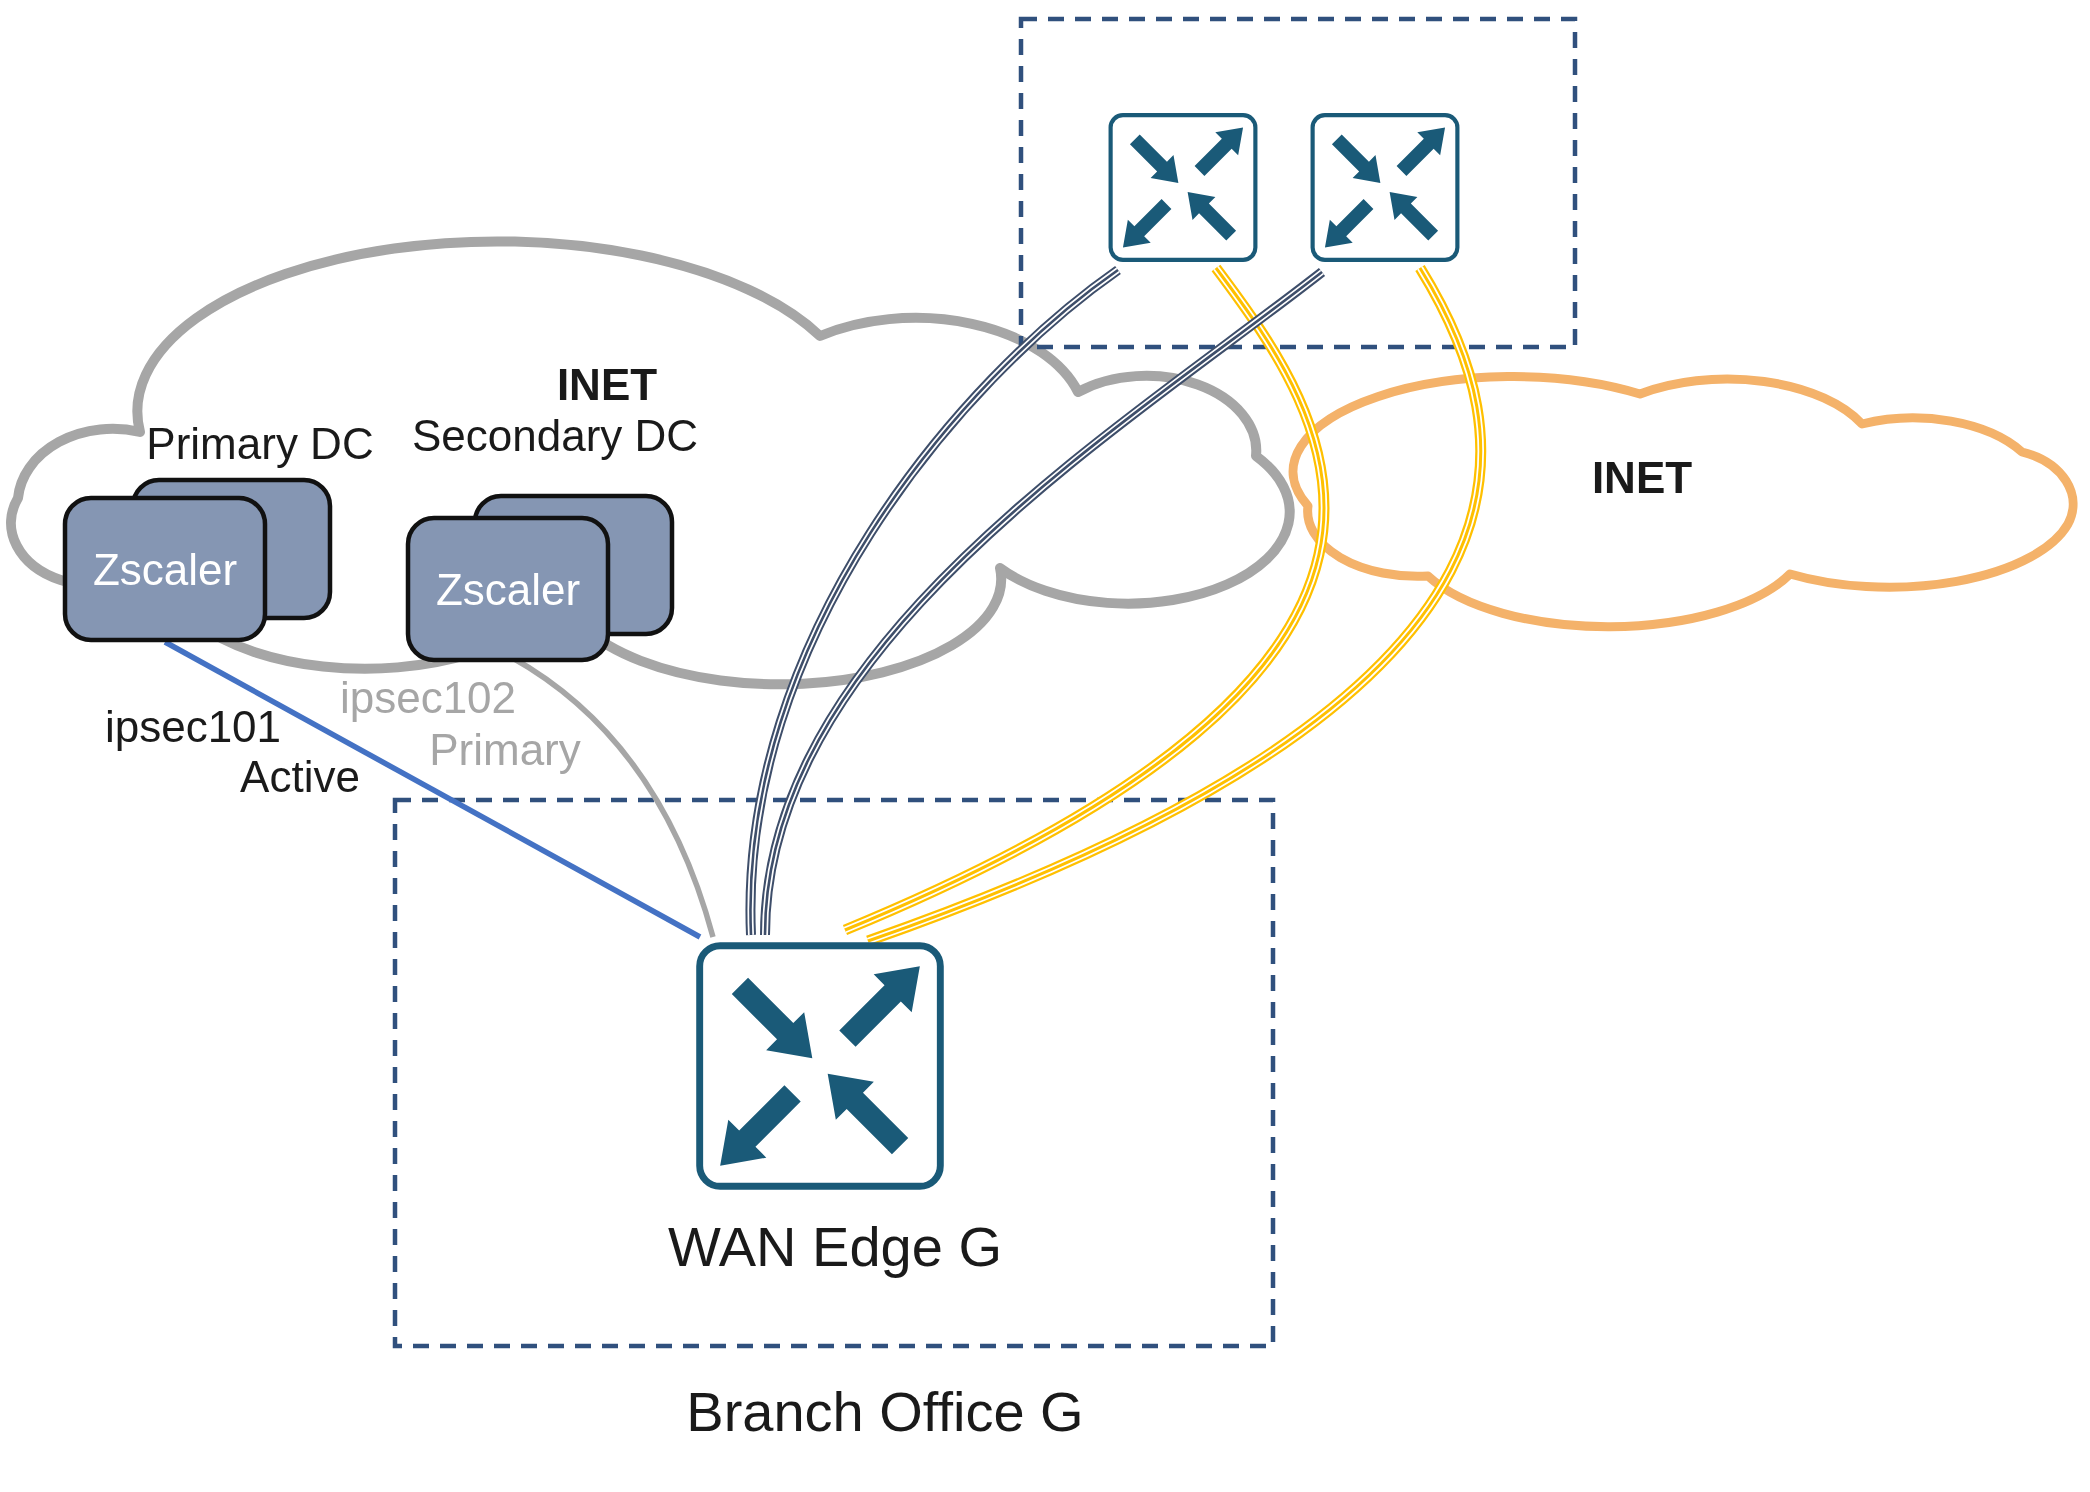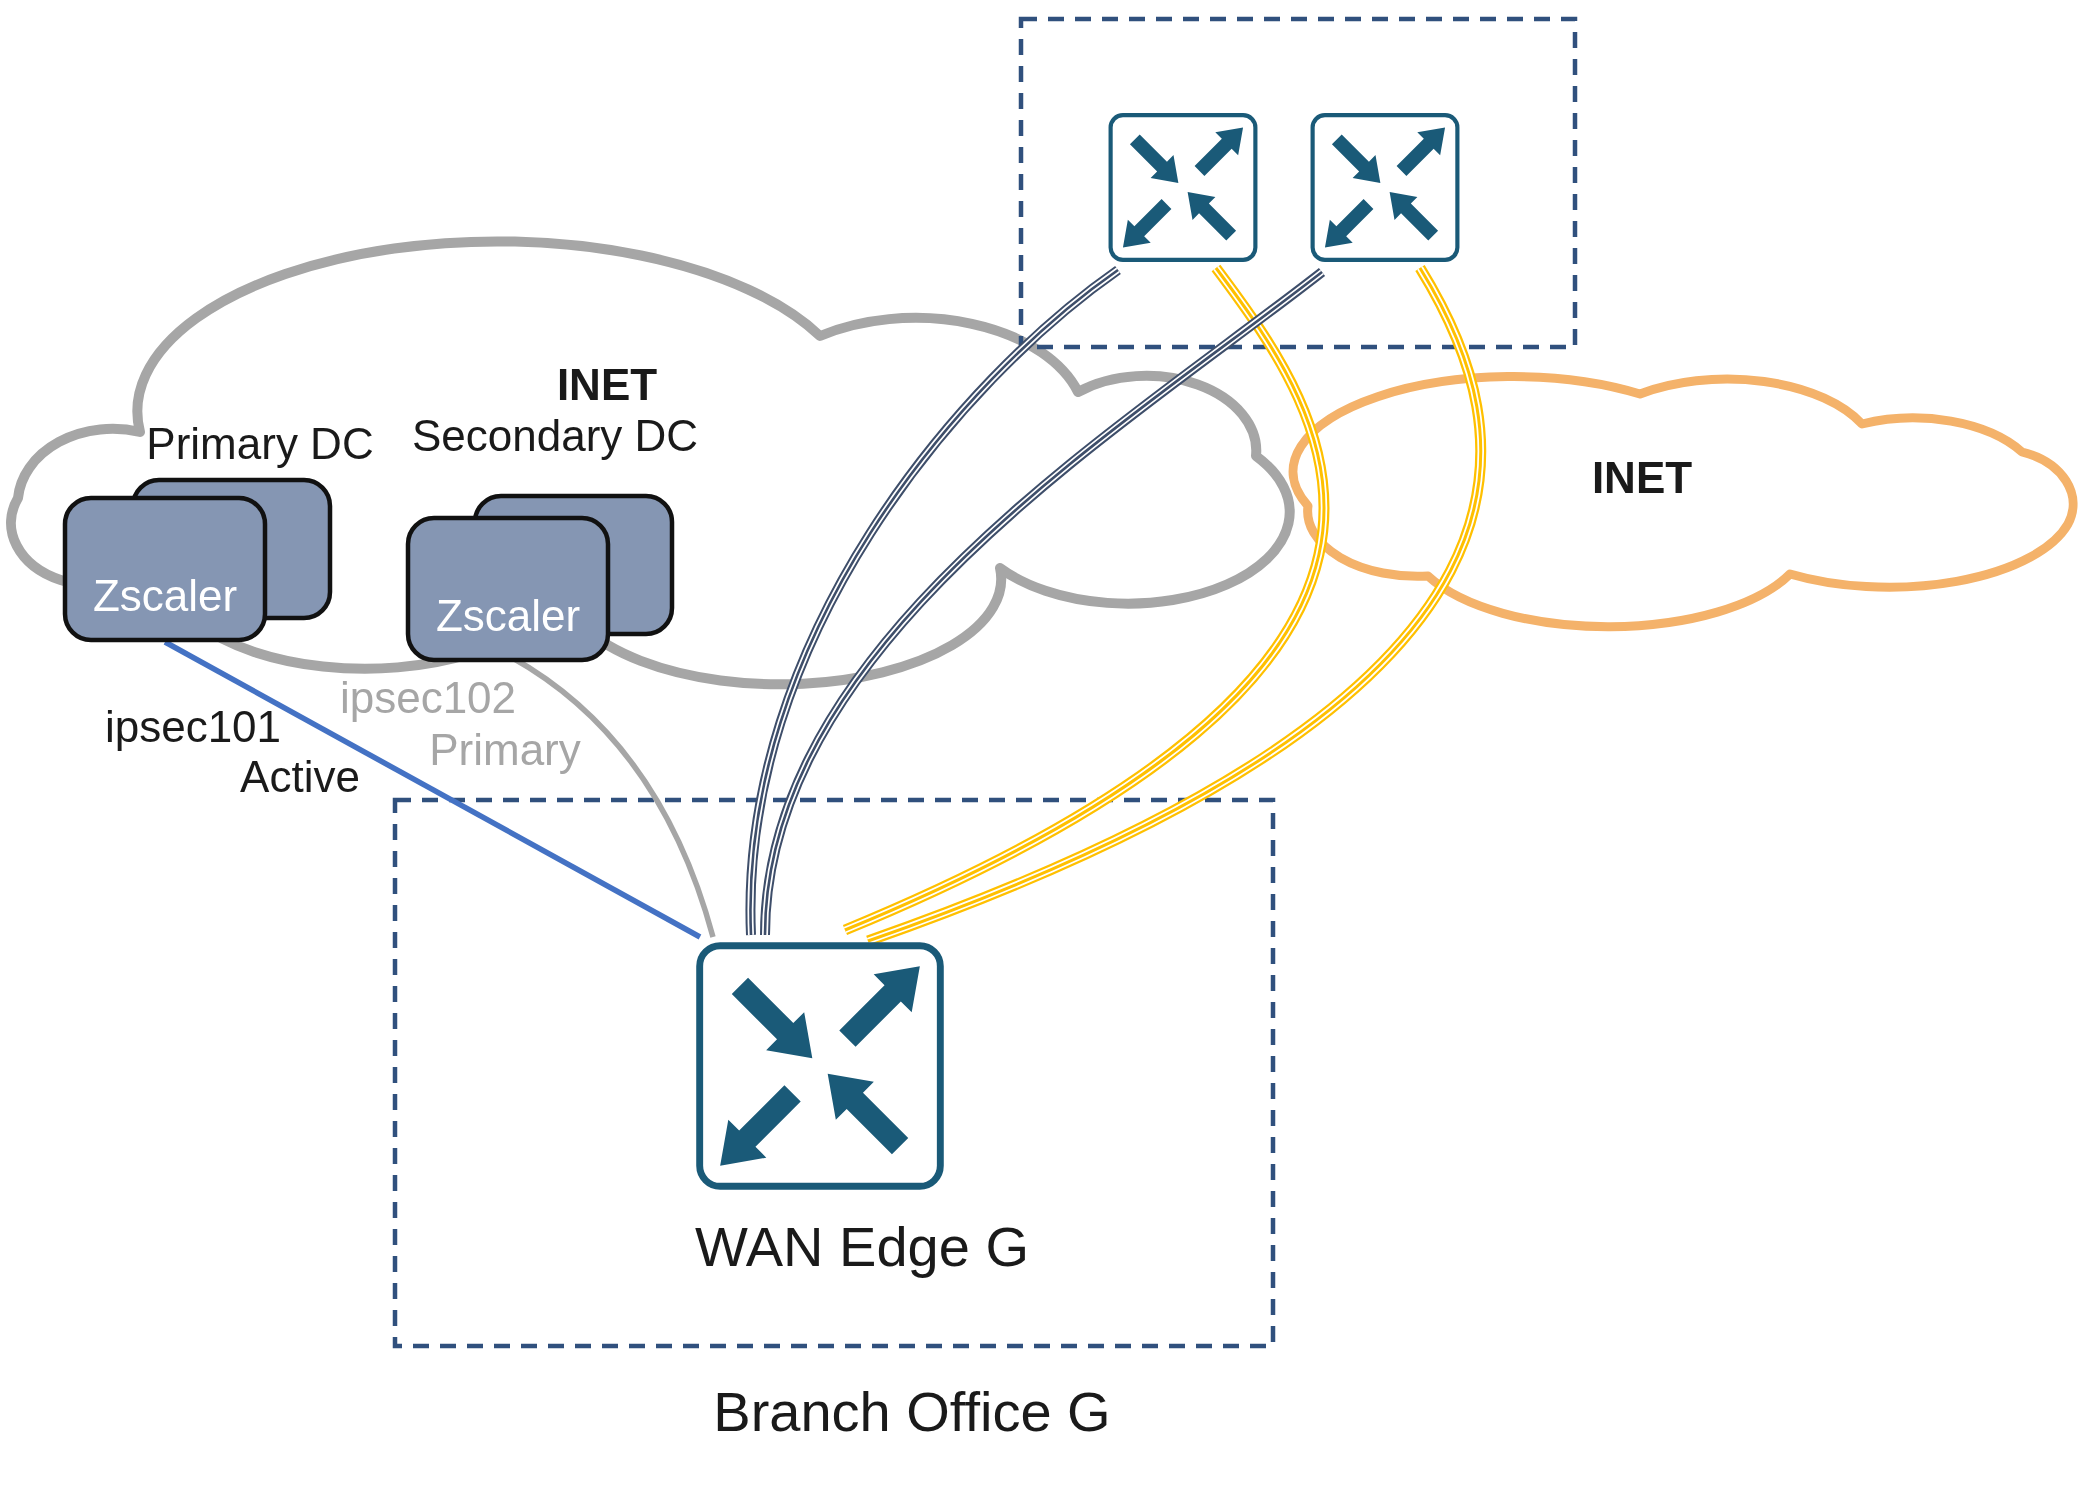--- a/index.html
+++ b/index.html
@@ -13,24 +13,24 @@
   .stage svg{position:absolute;left:0;top:0;}
   .lbl{
     position:absolute;
     transform:translate(-50%,-50%);
     white-space:nowrap;
     color:#1a1a1a;
     line-height:1;
     user-select:none;
   }
   .lbl.title{font-size:60px;letter-spacing:-1px;}
-  .lbl.big{font-size:56px;margin-left:27px;}
+  .lbl.big{font-size:56px;}
   .lbl.cloudname{font-size:44px;font-weight:700;}
   .lbl.dcname{font-size:44px;}
-  .lbl.node{font-size:44px;color:#ffffff;margin-top:26px;}
+  .lbl.node{font-size:44px;color:#ffffff;}
   .lbl.tun{font-size:44px;}
   .lbl.tun.standby{color:#a6a6a6;}
 </style>
 </head>
 <body>
 
 <div class="stage">
 
   <svg width="2090" height="1492" viewBox="0 0 2090 1492">
     <defs>

